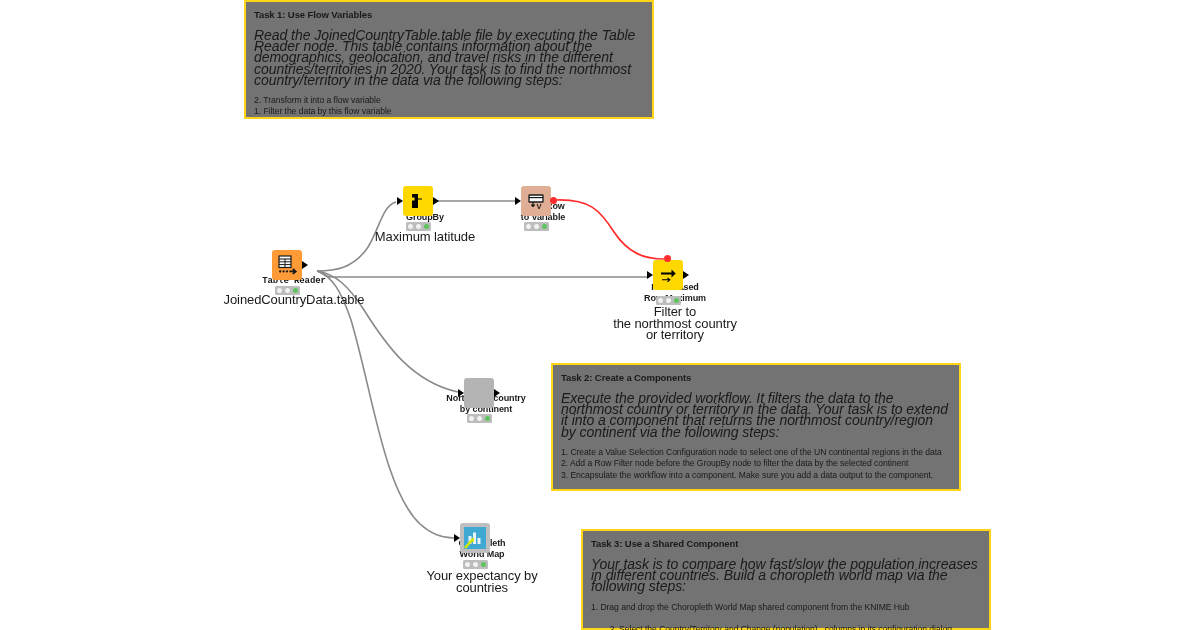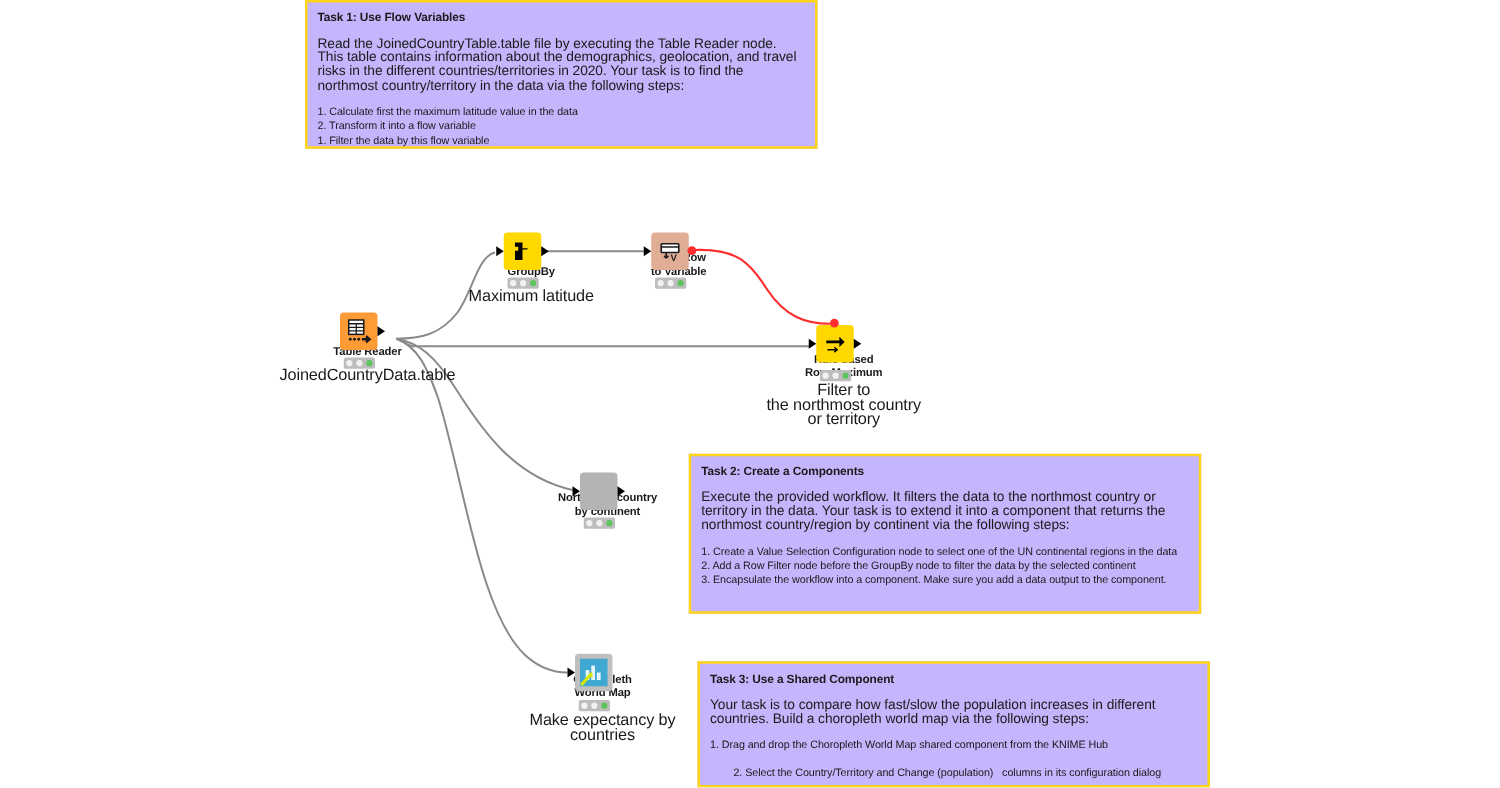--- a/index.html
+++ b/index.html
@@ -10,49 +10,50 @@
     font-family: "Liberation Sans", sans-serif;
     position: relative;
     overflow: hidden;
     color: #1a1a1a;
   }
   #canvas { position: absolute; inset: 0; }
 
   
   .task-box {
     position: absolute;
-    background: #c4b5fd;
+    background: #737373;
     border: 2px solid #FFD617;
     padding: 6px 8px 8px 8px;
   }
   .task-title {
     font-size: 9.5px;
     font-weight: bold;
     line-height: 13px;
     margin: 0 0 9px 0;
     letter-spacing: -0.1px;
   }
   .task-para {
-    font-size: 11px;
+    font-size: 14px;
     line-height: 11.2px;
     margin: 4px 0 9px 0;
     letter-spacing: -0.05px;
+    font-style: italic;
   }
   .task-steps { margin: 0; }
   .task-step {
     font-size: 8.6px;
     line-height: 11.4px;
     letter-spacing: -0.05px;
     white-space: pre-wrap;
   }
   .task-step .it { }
 
   #task1 { left: 244px; top: 0px;   width: 410px; height: 119px; }
   #task2 { left: 551px; top: 363px; width: 410px; height: 128px; }
-  #task3 { left: 558px; top: 529px; width: 410px; height: 101px; }
+  #task3 { left: 581px; top: 529px; width: 410px; height: 101px; }
 
   
   #wires { position: absolute; left: 0; top: 0; width: 1200px; height: 630px; }
 
   
   .node { position: absolute; }
   .node-title {
     position: absolute;
     font-size: 9px;
     font-weight: bold;
@@ -134,21 +135,21 @@
     <path d="M317,271 C322,271 325,277 331,277 L648,277" fill="none" stroke="#8A8A8A" stroke-width="1.6"></path>
 
     <path d="M317,271 C335,274 348,285 364,310 C386,345 412,382 458,392" fill="none" stroke="#8A8A8A" stroke-width="1.6"></path>
 
     <path d="M317,271 C333,277 341,291 351,320 C372,390 384,490 420,524 C432,535 444,538 454,538" fill="none" stroke="#8A8A8A" stroke-width="1.6"></path>
 
     <path d="M556,200 C590,199 600,210 614,232 C628,253 644,259 664,259" fill="none" stroke="#FF2D2D" stroke-width="1.7"></path>
   </svg>
 
   <div class="node" style="left:272px; top:250px;">
-    <div class="node-title" style="top:-19px;">Table Reader</div>
+    <div class="node-title" style="top:-19px;font-family:Liberation Mono, monospace;">Table Reader</div>
     <div class="node-body orange">
       <svg class="ic" width="22" height="22" viewBox="0 0 22 22">
         <rect x="3" y="2" width="12" height="11.5" fill="#fff" stroke="#1a1a1a" stroke-width="1.2"></rect>
         <line x1="3" y1="5" x2="15" y2="5" stroke="#1a1a1a" stroke-width="1.1"></line>
         <line x1="3" y1="7.8" x2="15" y2="7.8" stroke="#1a1a1a" stroke-width="1"></line>
         <line x1="3" y1="10.6" x2="15" y2="10.6" stroke="#1a1a1a" stroke-width="1"></line>
         <line x1="9" y1="5" x2="9" y2="13.5" stroke="#1a1a1a" stroke-width="1"></line>
         <circle cx="4.2" cy="17.4" r="1.15" fill="#1a1a1a"></circle>
         <circle cx="7.6" cy="17.4" r="1.15" fill="#1a1a1a"></circle>
         <circle cx="11" cy="17.4" r="1.15" fill="#1a1a1a"></circle>
@@ -251,29 +252,28 @@
         <path d="M2,22 L10,13" fill="none" stroke="#D8E800" stroke-width="2.6"></path>
         <path d="M10.6,11.2 l0.6,4.6 l-4.6,-0.6 z" fill="#D8E800"></path>
       </svg>
     </div>
     <span class="port in"></span>
     <div class="status" style="top:37px;">
       <i></i>
       <i></i>
       <i class="green"></i>
     </div>
-    <div class="node-sub" style="top:47px;">Make expectancy by
+    <div class="node-sub" style="top:47px;">Your expectancy by
 countries</div>
   </div>
 
   <div class="task-box" id="task1">
     <div class="task-title">Task 1: Use Flow Variables</div>
     <div class="task-para">Read the JoinedCountryTable.table file by executing the Table Reader node. This table contains information about the demographics, geolocation, and travel risks in the different countries/territories in 2020. Your task is to find the northmost country/territory in the data via the following steps:</div>
     <div class="task-steps">
-      <div class="task-step">1. Calculate first the maximum latitude value in the data</div>
       <div class="task-step">2. Transform it into a flow variable</div>
       <div class="task-step">1. Filter the data by this flow variable</div>
     </div>
   </div>
 
   <div class="task-box" id="task2">
     <div class="task-title">Task 2: Create a Components</div>
     <div class="task-para">Execute the provided workflow. It filters the data to the northmost country or territory in the data. Your task is to extend it into a component that returns the northmost country/region by continent via the following steps:</div>
     <div class="task-steps">
       <div class="task-step">1. Create a Value Selection Configuration node to select one of the UN continental regions in the data</div>

